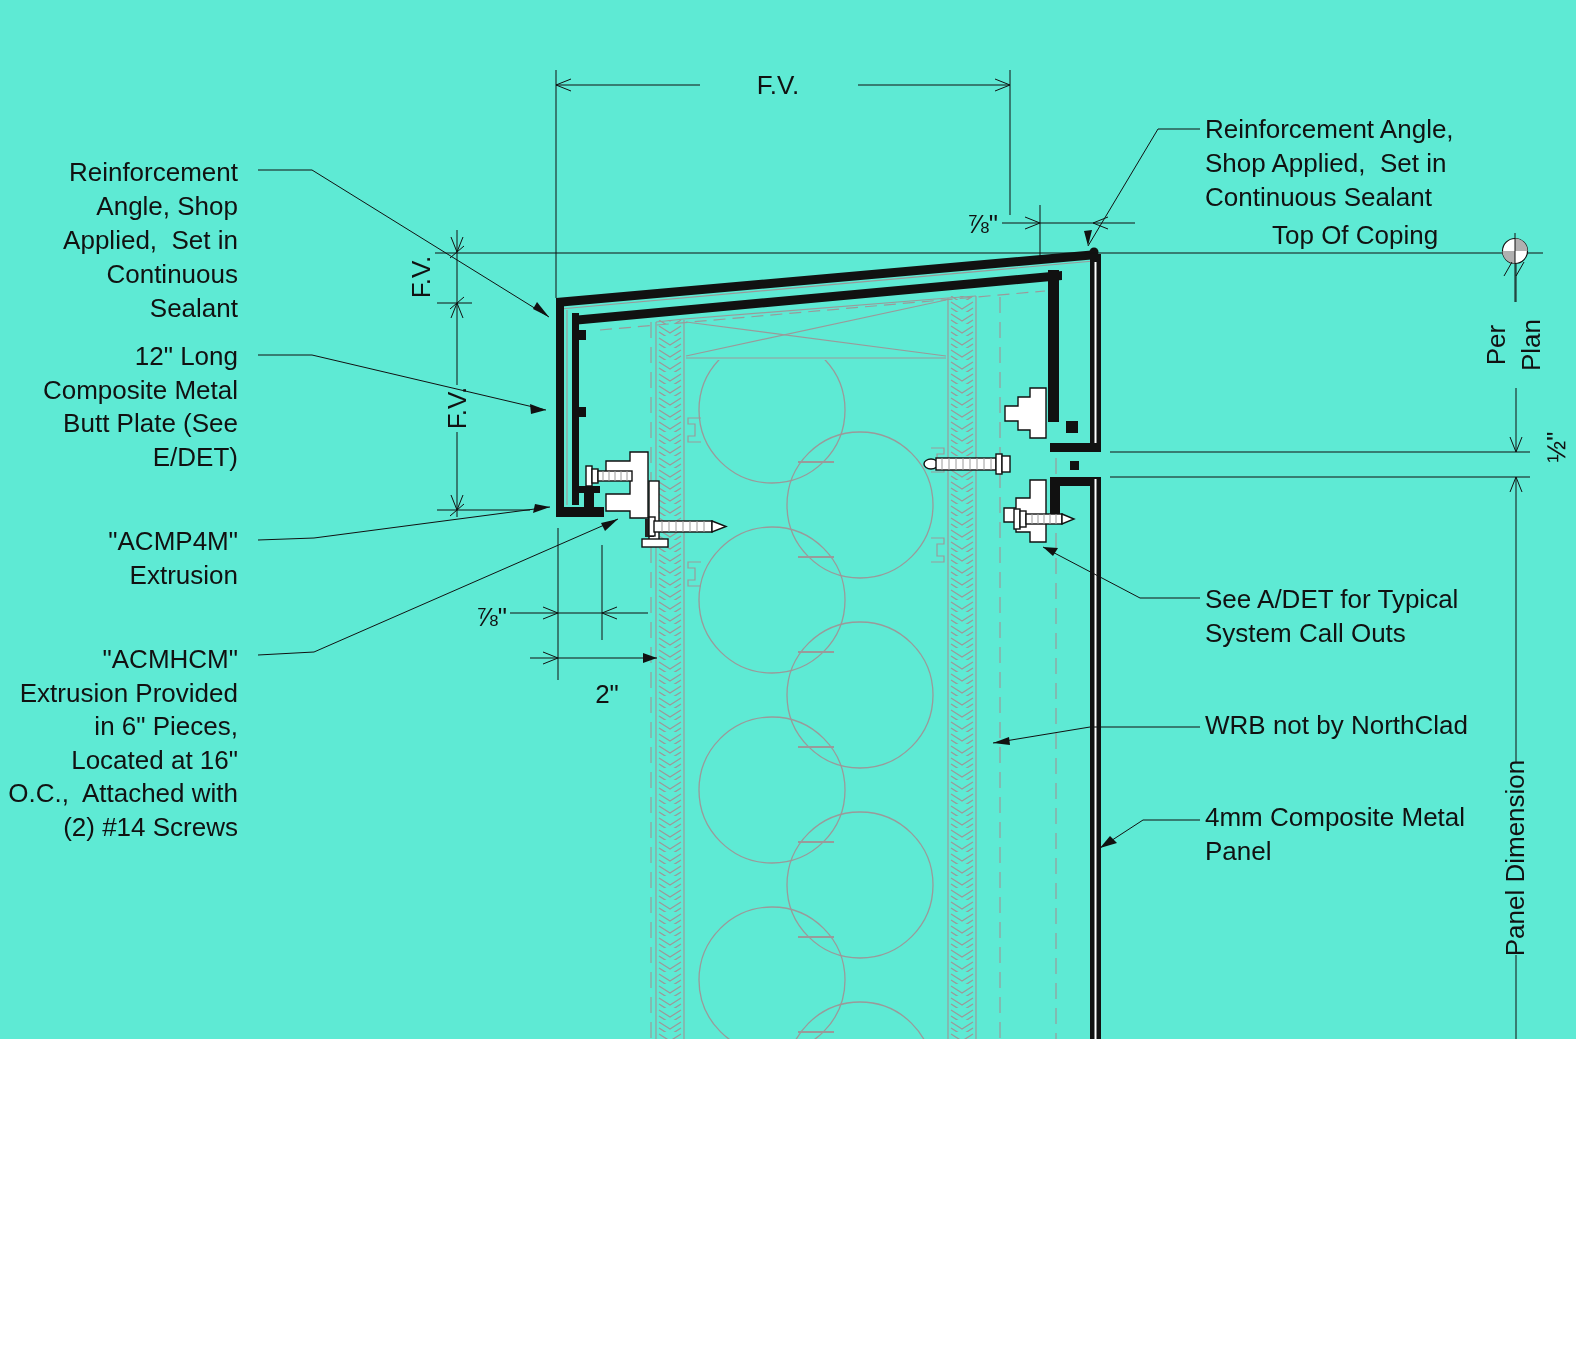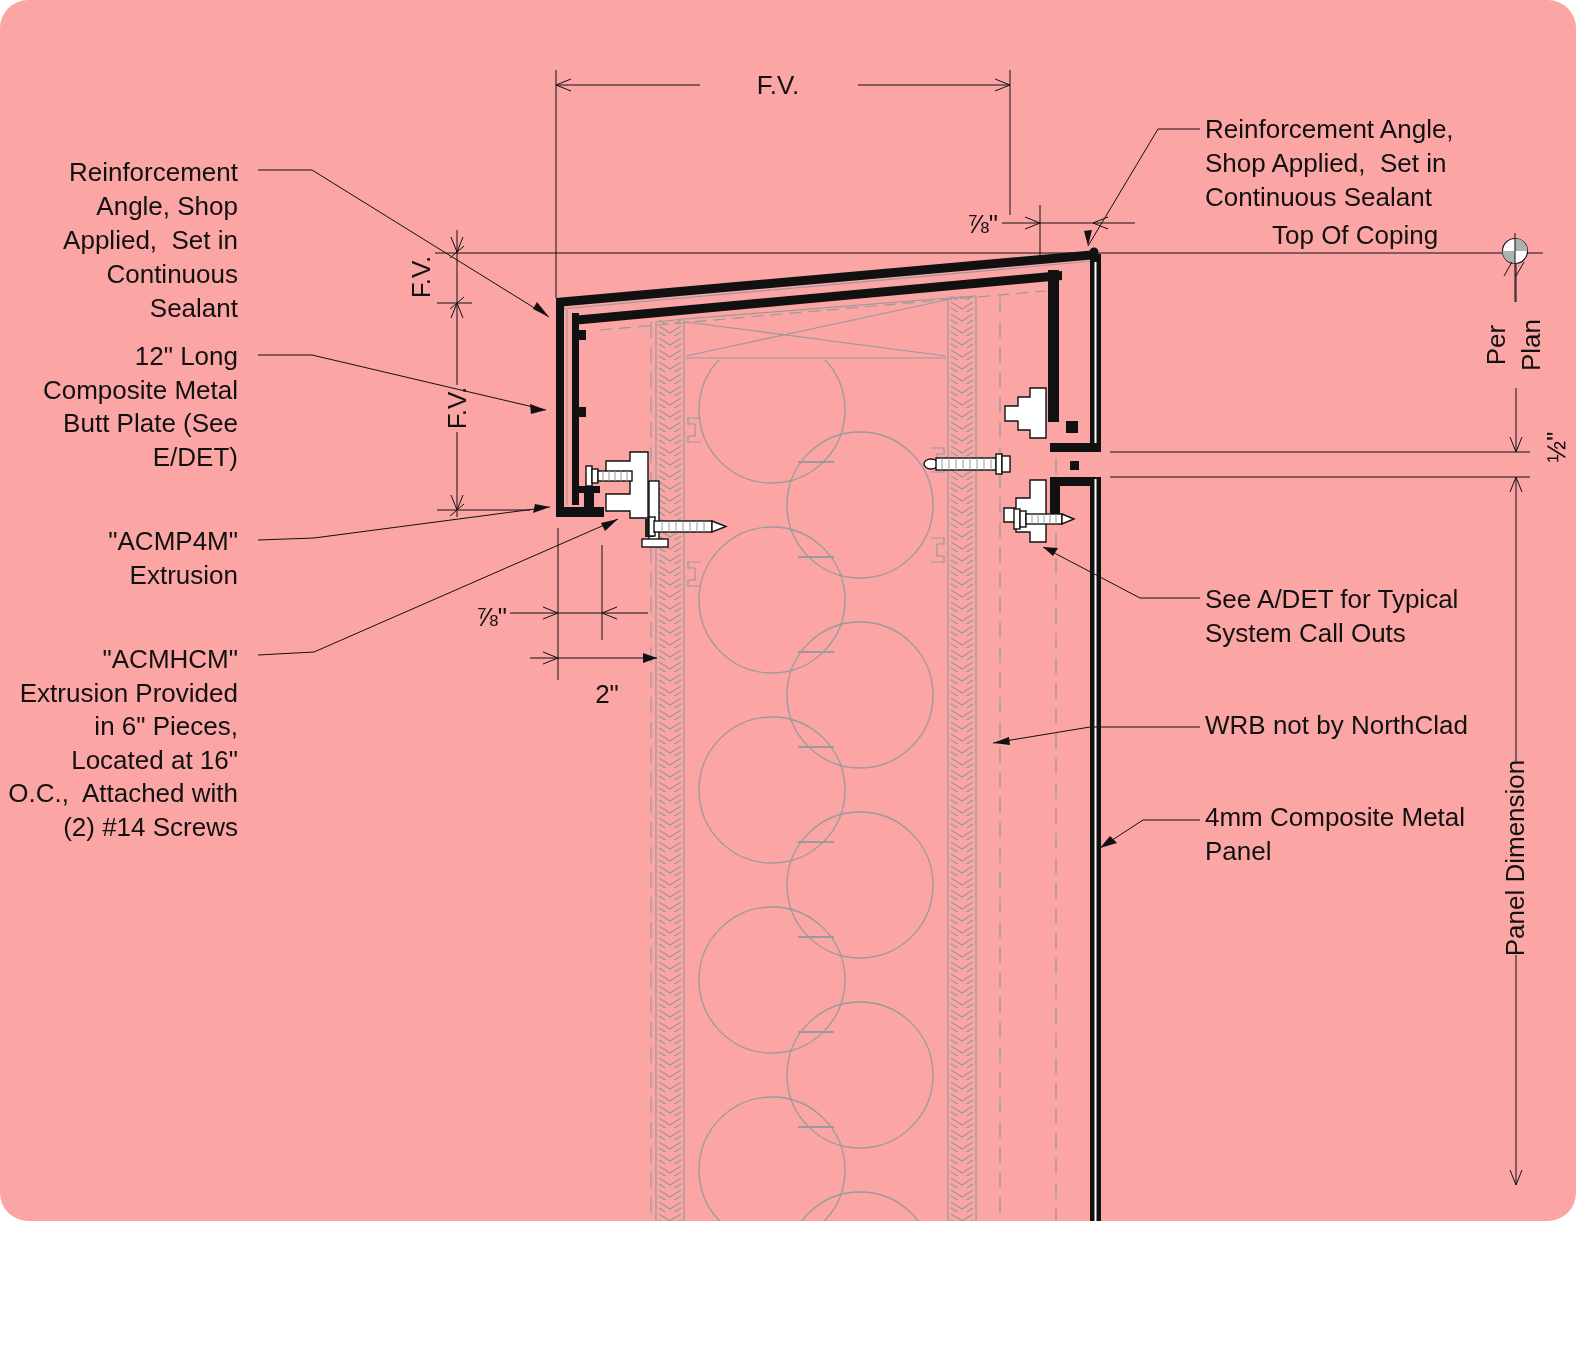--- a/index.html
+++ b/index.html
@@ -1,17 +1,17 @@
 <!DOCTYPE html>
 <html><head>
 <meta charset="utf-8">
 <style>
   html,body{margin:0;padding:0;background:#ffffff;}
-  #canvas{position:relative;width:1576px;height:1221px;background:#fca5a5;overflow:hidden;
-          font-family:"Liberation Sans", sans-serif;border-radius:28px;}
+  #canvas{position:relative;width:1576px;height:1039px;background:#5eead4;overflow:hidden;
+          font-family:"Liberation Sans", sans-serif;}
   svg{position:absolute;left:0;top:0;}
   svg text{font-family:"Liberation Sans", sans-serif;fill:#111;white-space:pre;}
   .callout{font-size:26px;}
   .dim{font-size:26px;}
   .thin{stroke:#111;stroke-width:1;fill:none;}
   .gry{stroke:#9a9a9a;stroke-width:1.2;fill:none;}
   .blk{fill:#111;stroke:none;}
   .clip{fill:#fff;stroke:#111;stroke-width:1.4;}
 </style>
 </head>

